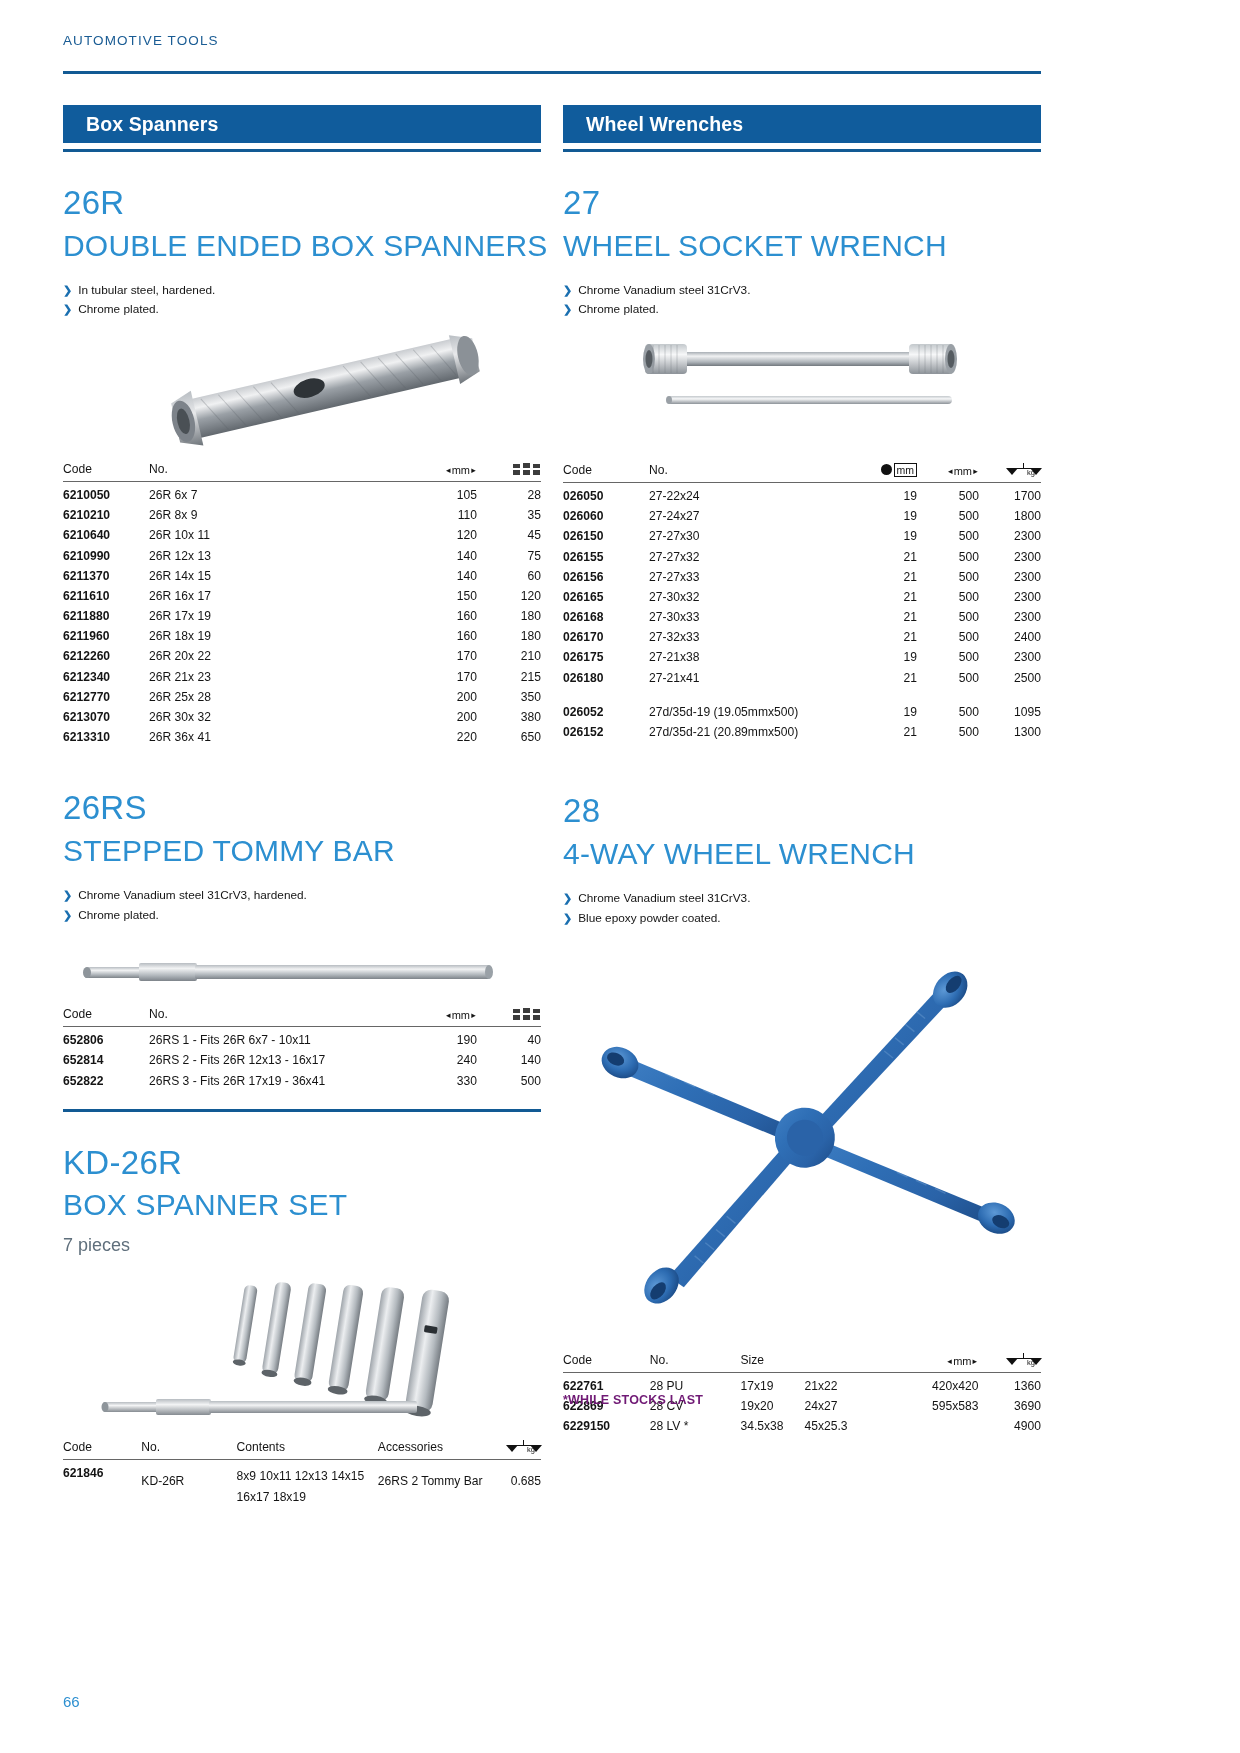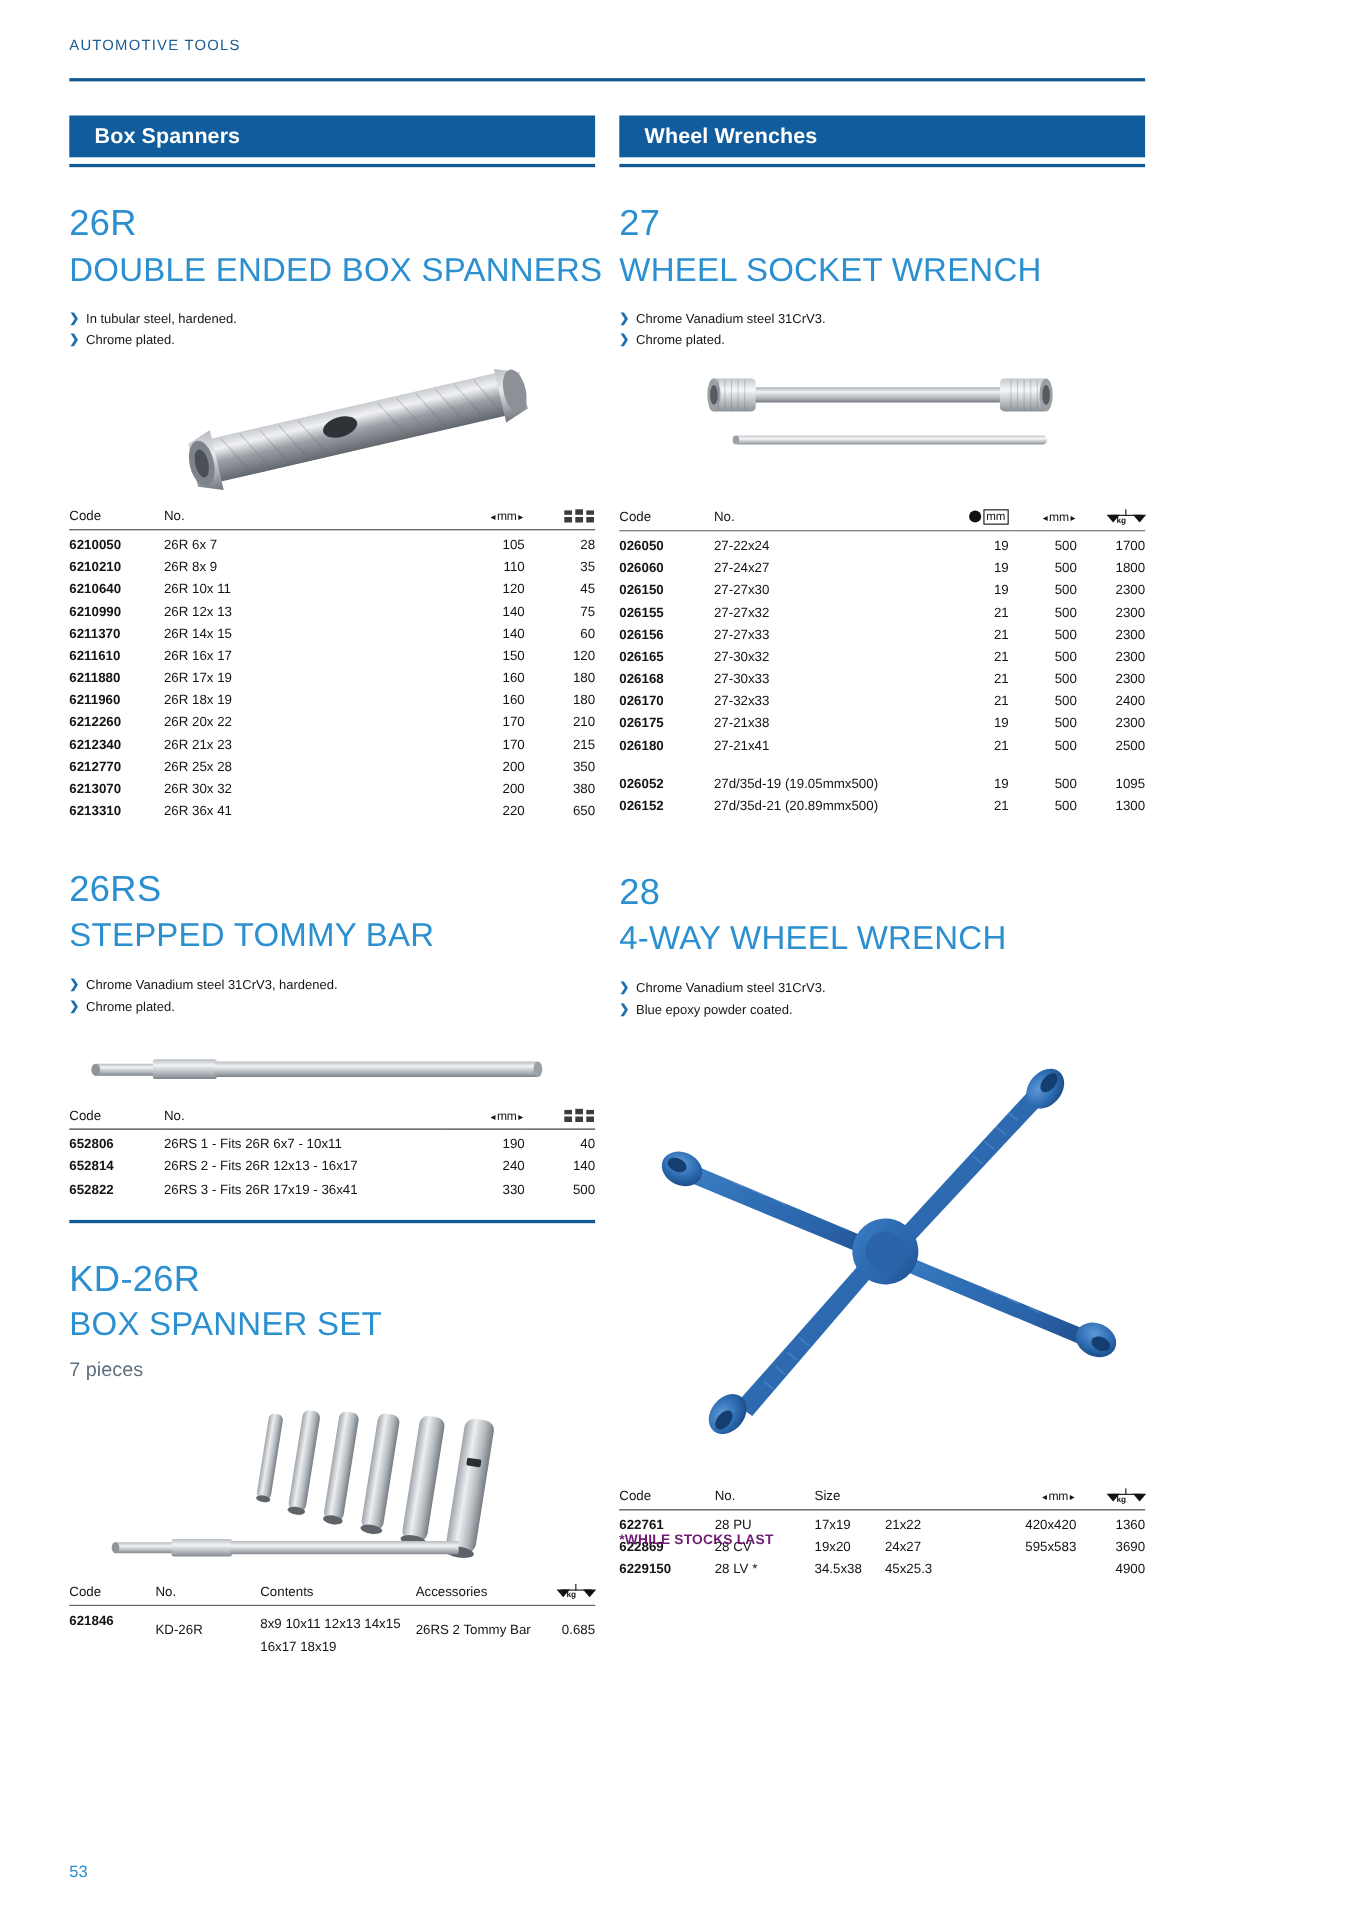--- a/index.html
+++ b/index.html
@@ -158,21 +158,21 @@
     border: 1.3px solid #111; padding: 0 2px;
     font-size: 10.5px; line-height: 1.15;
   }
   .ic-kg { display:inline-block; width: 34px; height: 15px; position: relative; }
   .ic-kg .beam { position:absolute; left:3px; top:6px; width:28px; height:1.4px; background:#111; }
   .ic-kg .post { position:absolute; left:16px; top:1px; width:1.4px; height:6px; background:#111; }
   .ic-kg .pan  { position:absolute; top:6px; width:0; height:0;
                  border-left:6px solid transparent; border-right:6px solid transparent;
                  border-top:7px solid #111; }
   .ic-kg .pan.l { left:-1px; } .ic-kg .pan.r { right:-1px; }
-  .ic-kg .lbl { position:absolute; left:8px; top:6px; font-size:7.5px; font-weight:700; }
+  .ic-kg .lbl { position:absolute; left:20px; top:6px; font-size:7.5px; font-weight:400; }
 
   
   .stocks {
     position: absolute;
     left: 563px; top: 1393px;
     font-size: 12.5px;
     font-weight: 700;
     color: #701a75;
     letter-spacing: .2px;
   }
@@ -842,15 +842,15 @@
             <td><span style="display:inline-block;width:64px">34.5x38</span><span>45x25.3</span></td>
             <td class="num"></td>
             <td class="num">4900</td>
           </tr>
         </tbody>
       </table>
     </div>
   </div>
 
   <div class="stocks">*WHILE STOCKS LAST</div>
-  <div class="pageno">53</div>
+  <div class="pageno">66</div>
 
 </div>
 
 </body></html>

